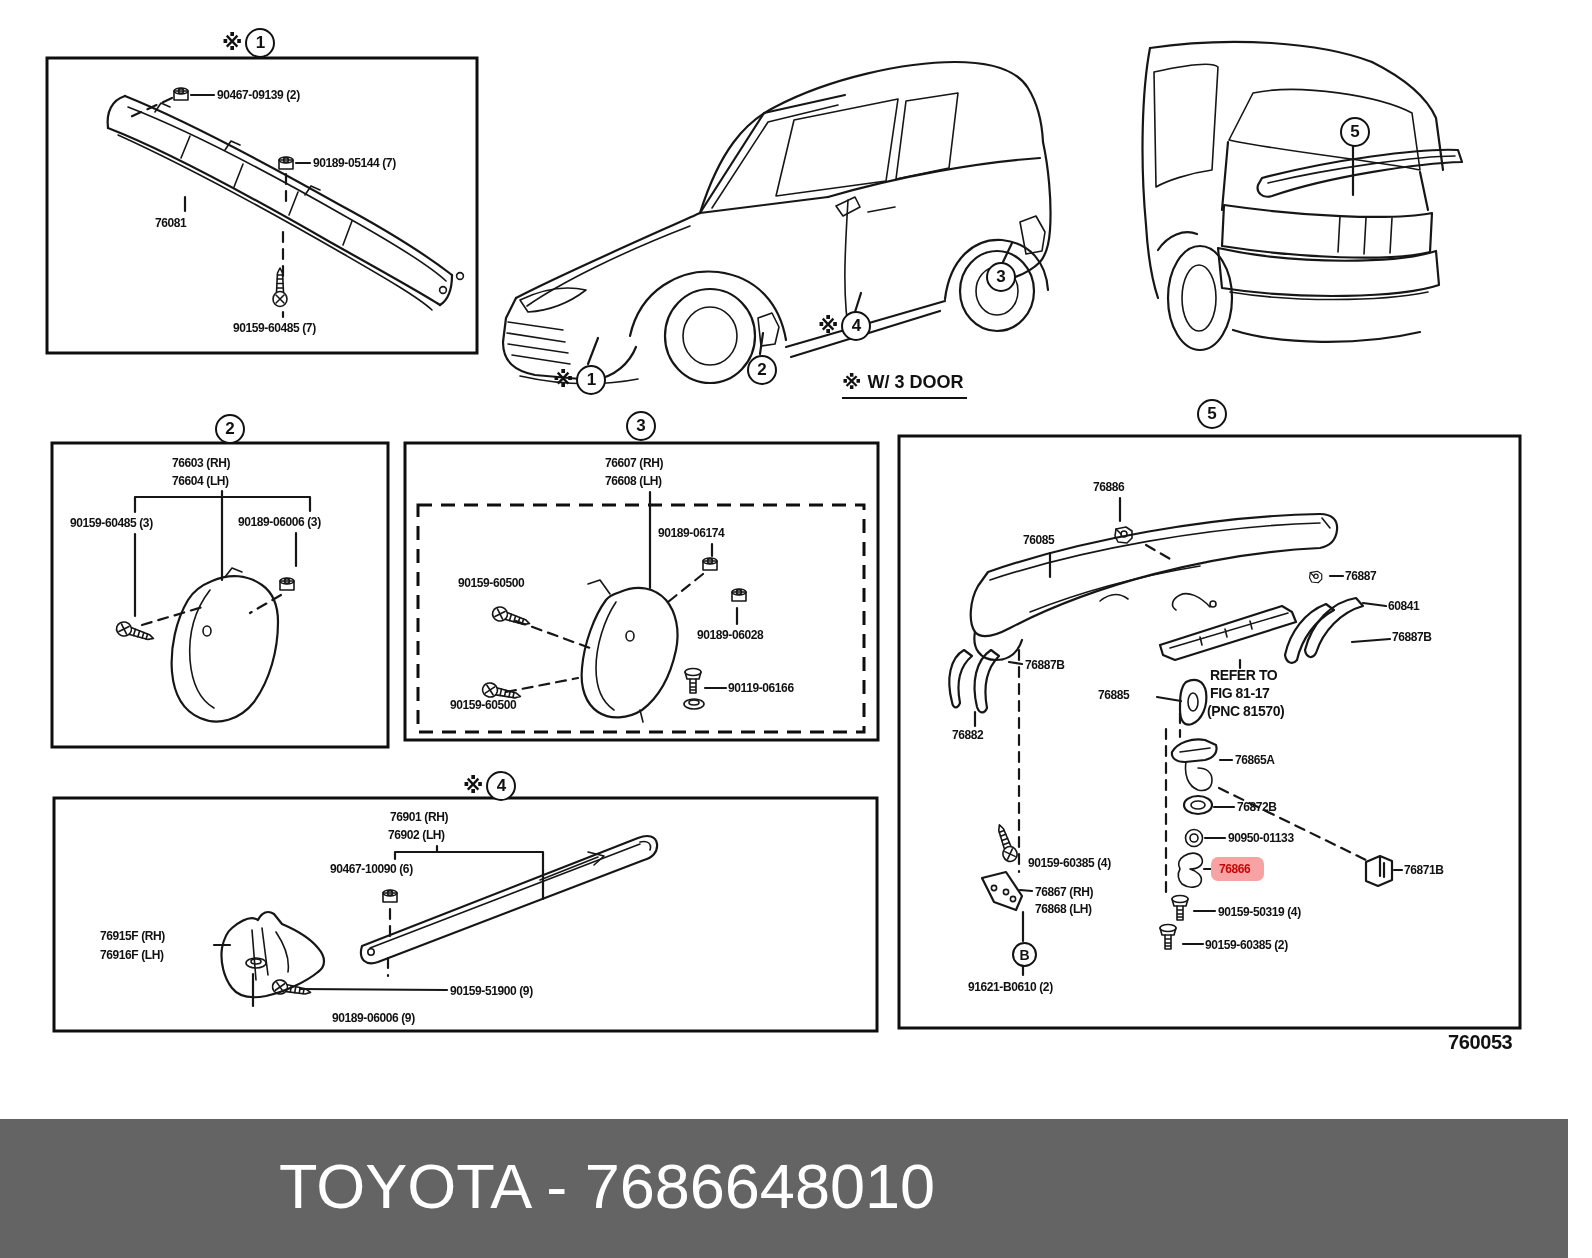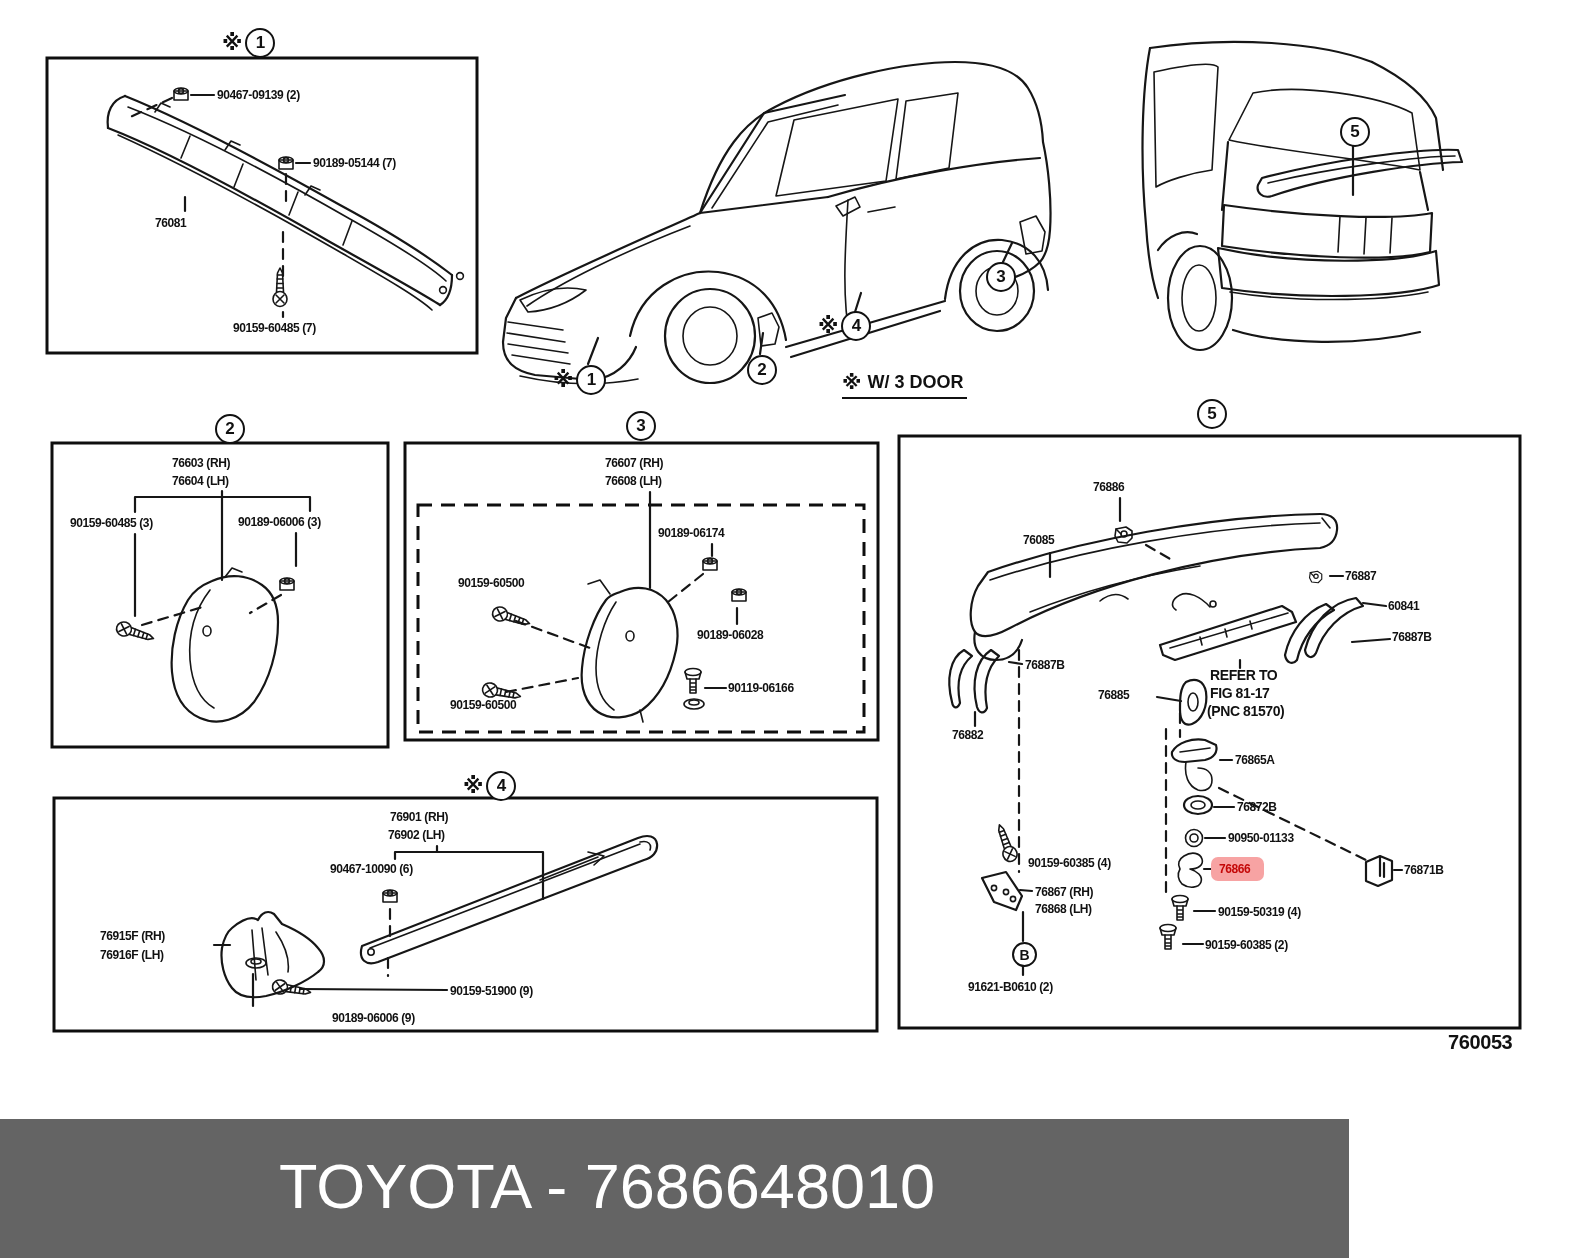--- a/index.html
+++ b/index.html
@@ -16,21 +16,21 @@
   .pl.sm{font-size:14px;}
   .hl{padding:6px 14px 6px 8px;border-radius:7px;}
   .co{position:absolute;display:flex;align-items:center;gap:3px;color:#111;}
   .co .st{font-size:21px;font-weight:700;font-family:"DejaVu Sans",sans-serif;}
   .co .ci{width:26px;height:26px;border:2.6px solid #111;border-radius:50%;background:#fff;
           display:flex;align-items:center;justify-content:center;font-size:17px;font-weight:700;}
   .co .ci.smc{width:21px;height:21px;font-size:14px;border-width:2.3px;}
   .note{position:absolute;display:flex;align-items:center;gap:6px;font-size:18px;font-weight:700;
         color:#111;border-bottom:2.6px solid #111;padding:0 4px 3px 0;}
   .note .st{font-family:"DejaVu Sans",sans-serif;font-size:20px;}
-  .banner{position:absolute;left:0;top:1119px;width:1349px;height:139px;background:#646464;}
+  .banner{position:absolute;left:0;top:1119px;width:1568px;height:139px;background:#646464;}
   .banner span{position:absolute;top:50%;transform:translate(-50%,-54%);color:#fff;
                font-size:63px;font-weight:400;letter-spacing:0;white-space:nowrap;}
   .docnum{position:absolute;font-size:20px;font-weight:700;letter-spacing:-0.4px;color:#111;
           transform:translateY(-50%);}
 </style>
 </head>
 <body>
 
 <svg class="overlay" width="1592" height="1258" viewBox="0 0 1592 1258">
   <defs>

